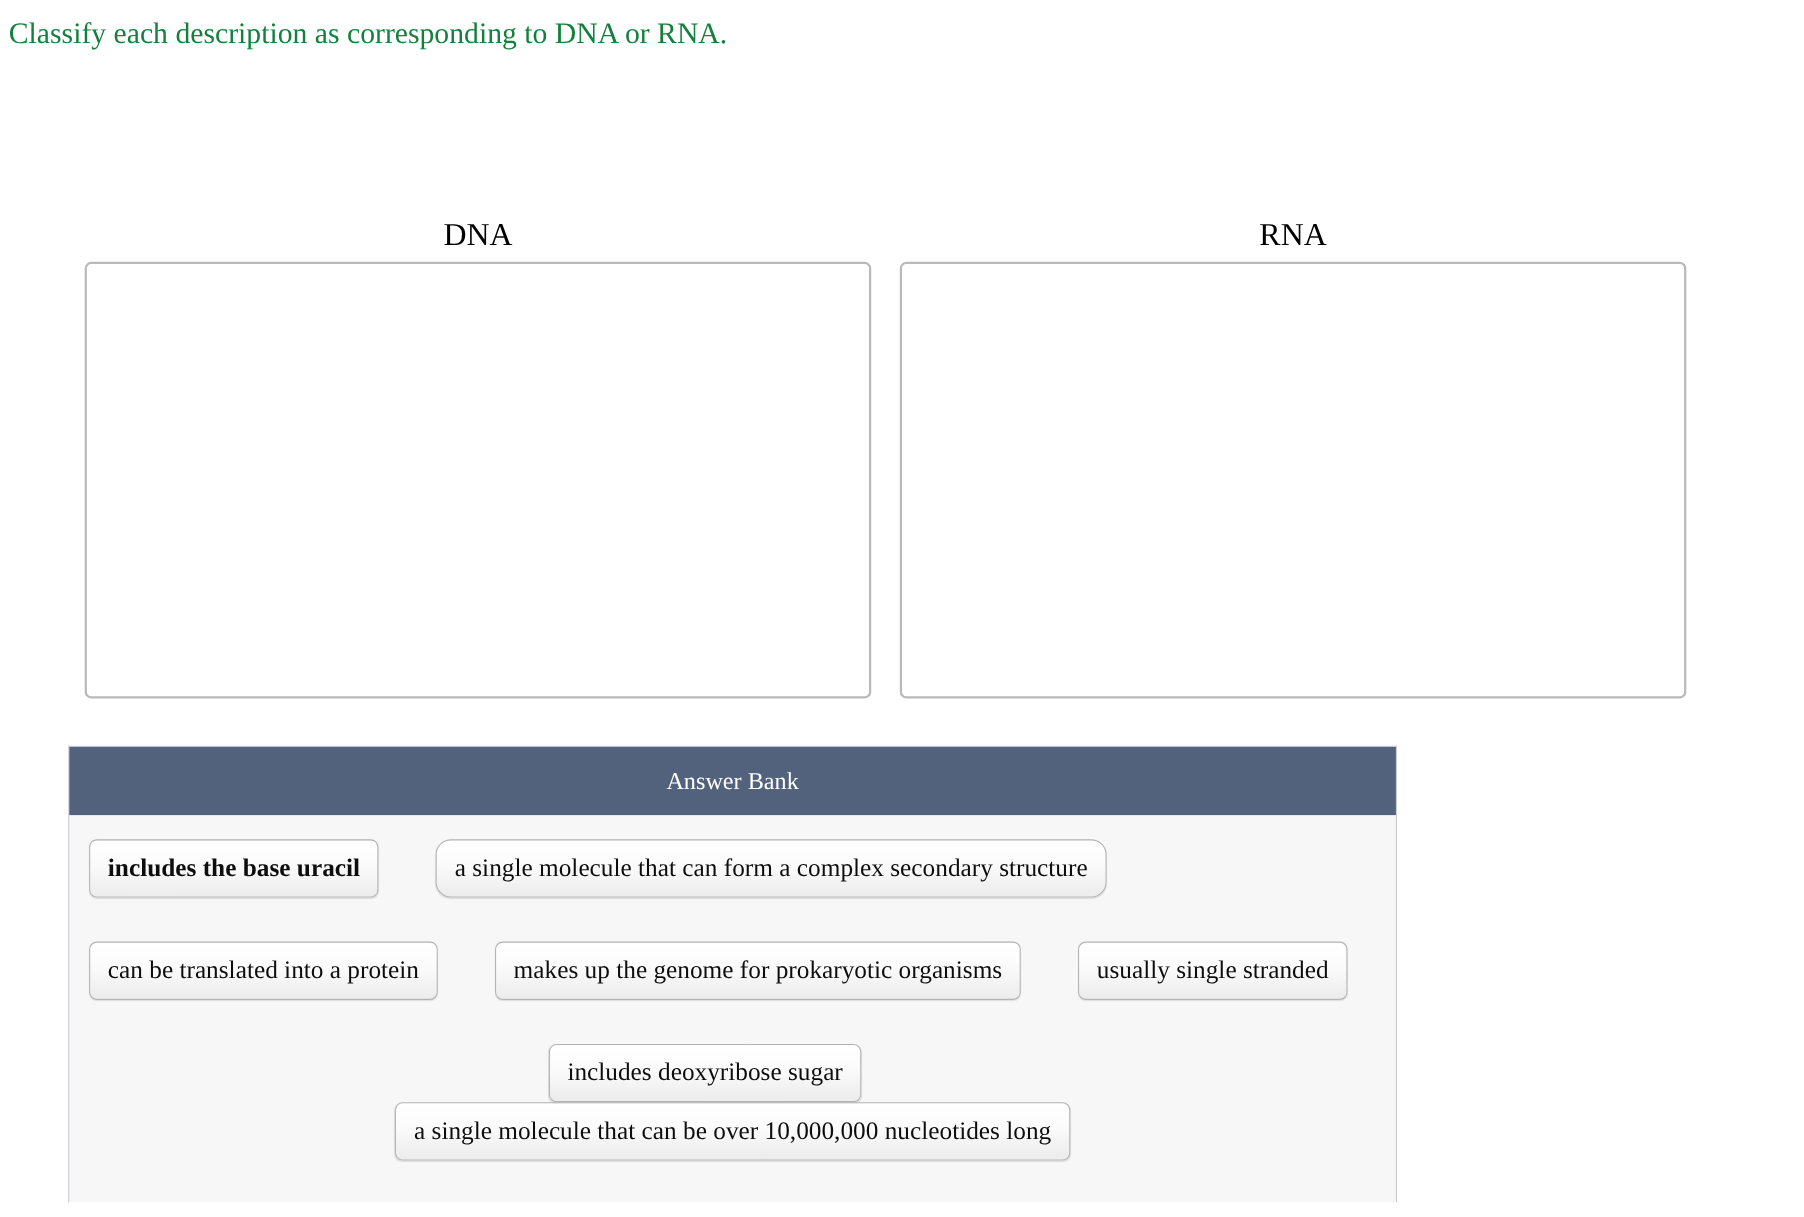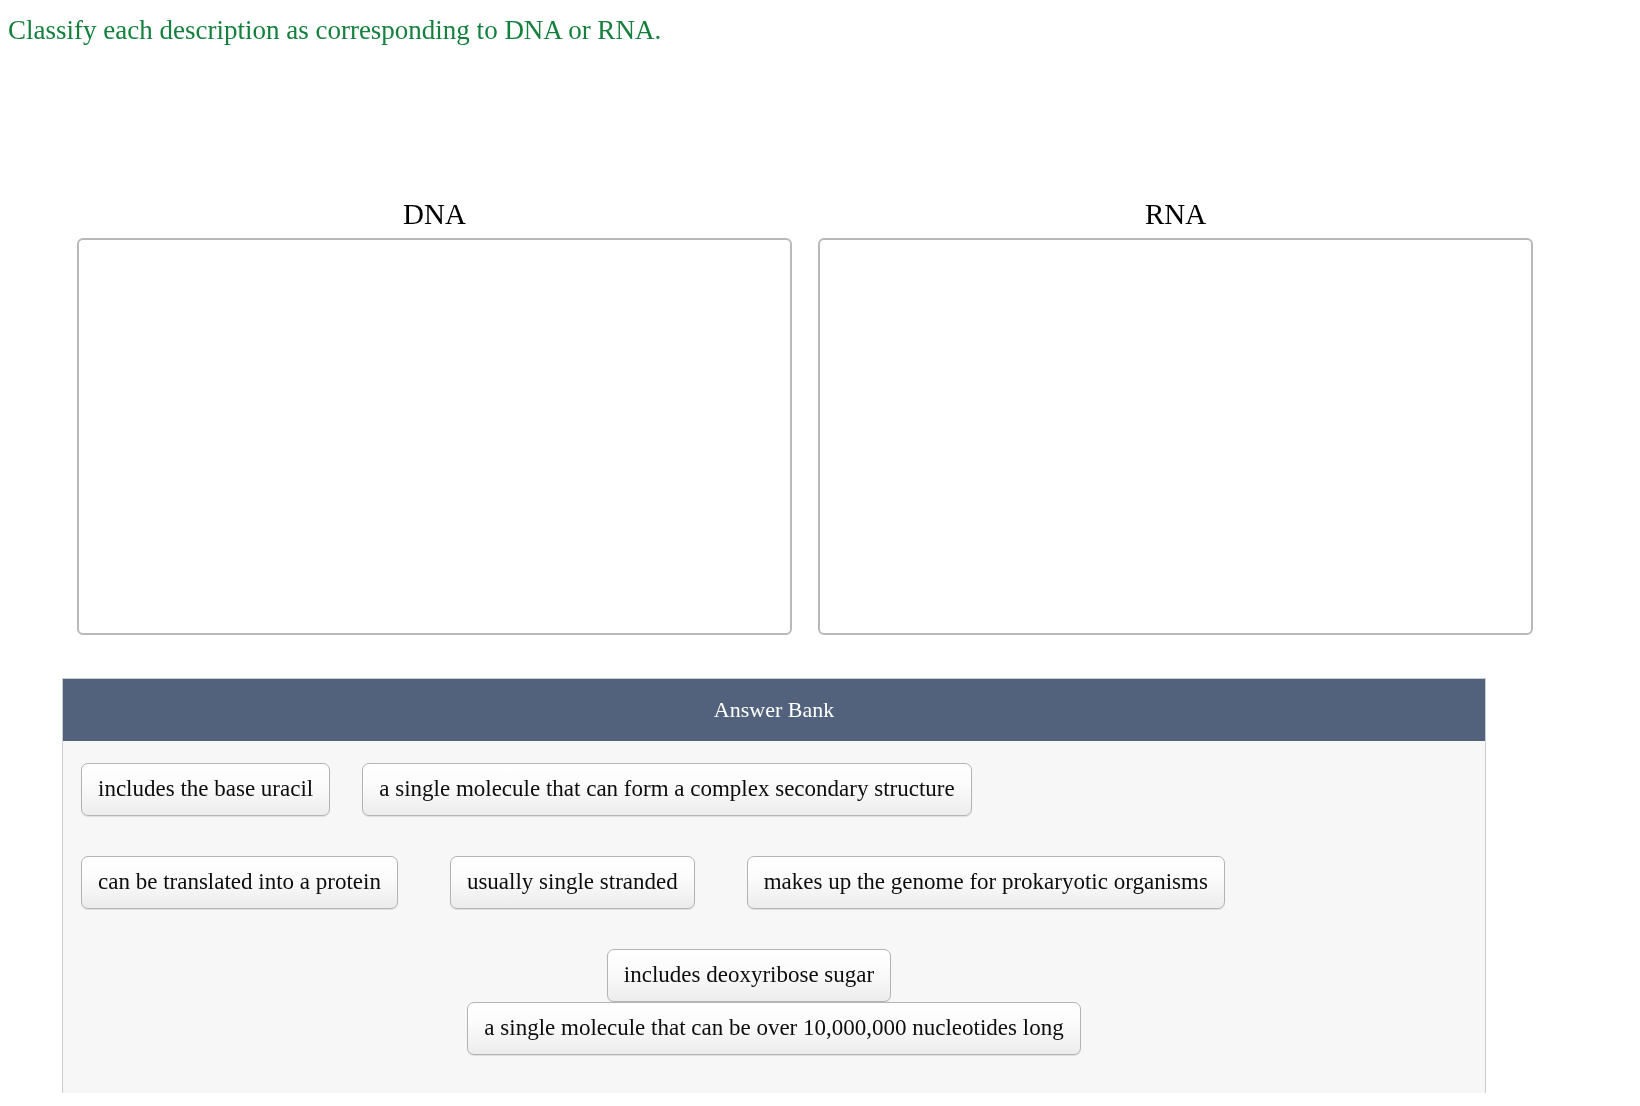--- a/index.html
+++ b/index.html
@@ -56,21 +56,21 @@
     background: #ffffff;
     border: 2px solid #b9b9b9;
     border-radius: 6px;
   }
 
   
   .answer-bank {
     position: absolute;
     left: 62px;
     top: 678px;
-    width: 1424px;
+    width: 1208px;
     box-sizing: border-box;
     border: 1px solid #c9ccd1;
     border-bottom: none;
     background: #f7f7f7;
   }
   .bank-header {
     background: #53627c;
     color: #ffffff;
     text-align: center;
     font-size: 22px;
@@ -99,22 +99,22 @@
     font-size: 23px;
     line-height: 28px;
     color: #0d0d0d;
     padding: 11px 16px 12px 16px;
     white-space: nowrap;
     cursor: move;
     margin-right: 50px;
   }
   .tile:last-child { margin-right: 0; }
 
-  .row-gap-a .tile:nth-child(1) { margin-right: 32px; }
-  .row-gap-a .tile:nth-child(2) { margin-right: 50px; }
+  .row-gap-a .tile:nth-child(1) { margin-right: 52px; font-weight: bold; }
+  .row-gap-a .tile:nth-child(2) { margin-right: 50px; border-radius: 14px; }
   .row-gap-b .tile:nth-child(1) { margin-right: 52px; }
   .row-gap-b .tile:nth-child(2) { margin-right: 52px; }
   .row-gap-c .tile:nth-child(1) { margin-right: 50px; }
 </style>
 </head>
 <body>
 
 <div class="prompt">Classify each description as corresponding to DNA or RNA.</div>
 
 <div class="categories">
@@ -135,22 +135,22 @@
   <div class="bank-header">Answer Bank</div>
   <div class="bank-body">
 
     <div class="bank-row row-gap-a">
       <div class="tile">includes the base uracil</div>
       <div class="tile">a single molecule that can form a complex secondary structure</div>
     </div>
 
     <div class="bank-row row-gap-b">
       <div class="tile">can be translated into a protein</div>
+      <div class="tile">makes up the genome for prokaryotic organisms</div>
       <div class="tile">usually single stranded</div>
-      <div class="tile">makes up the genome for prokaryotic organisms</div>
     </div>
 
     <div class="bank-row row-gap-c">
       <div class="tile">includes deoxyribose sugar</div>
       <div class="tile">a single molecule that can be over 10,000,000 nucleotides long</div>
     </div>
 
   </div>
 </div>
 

